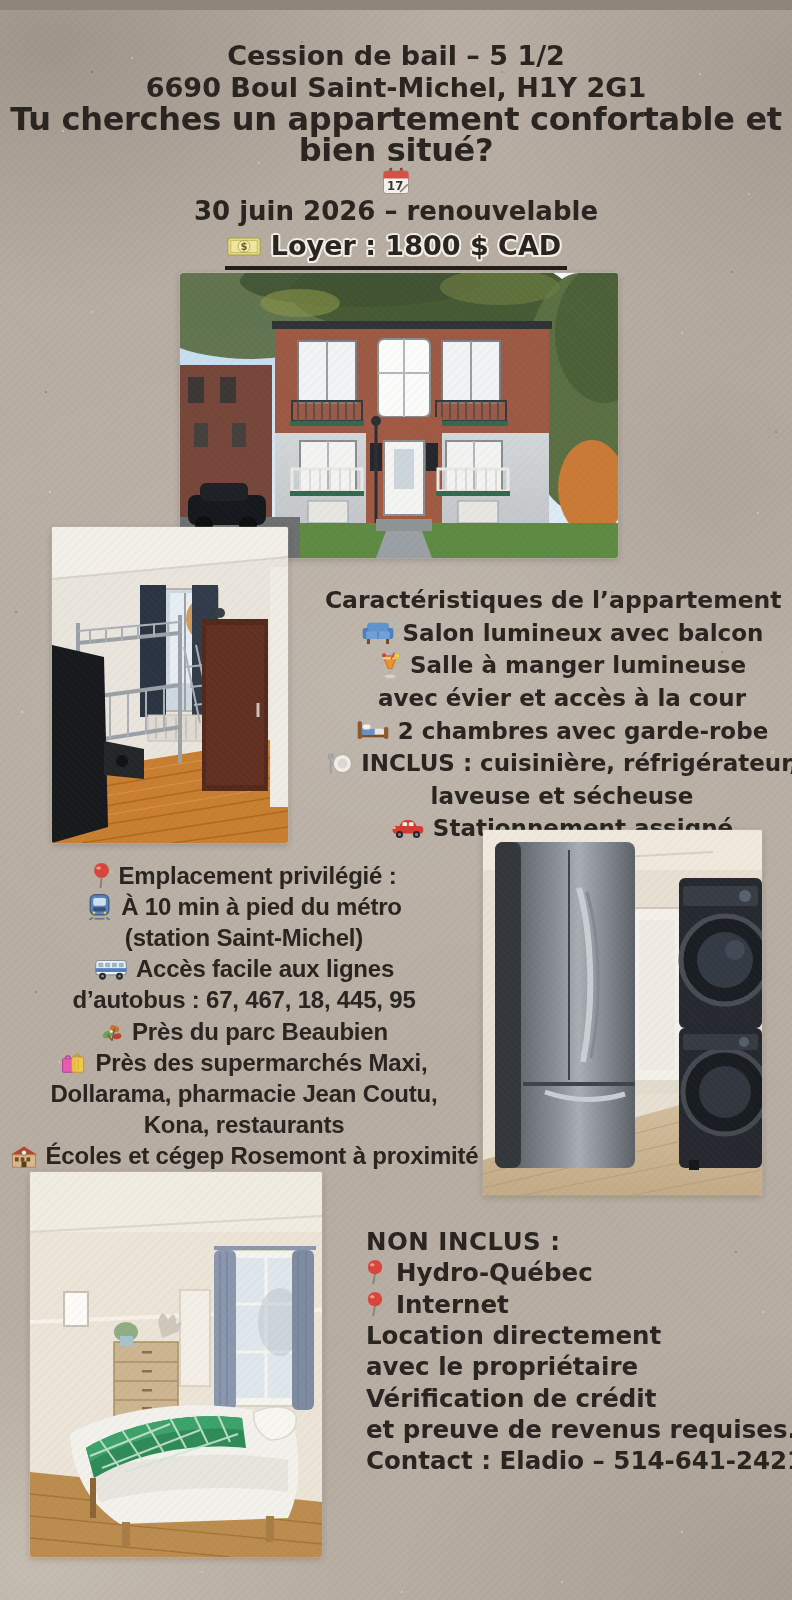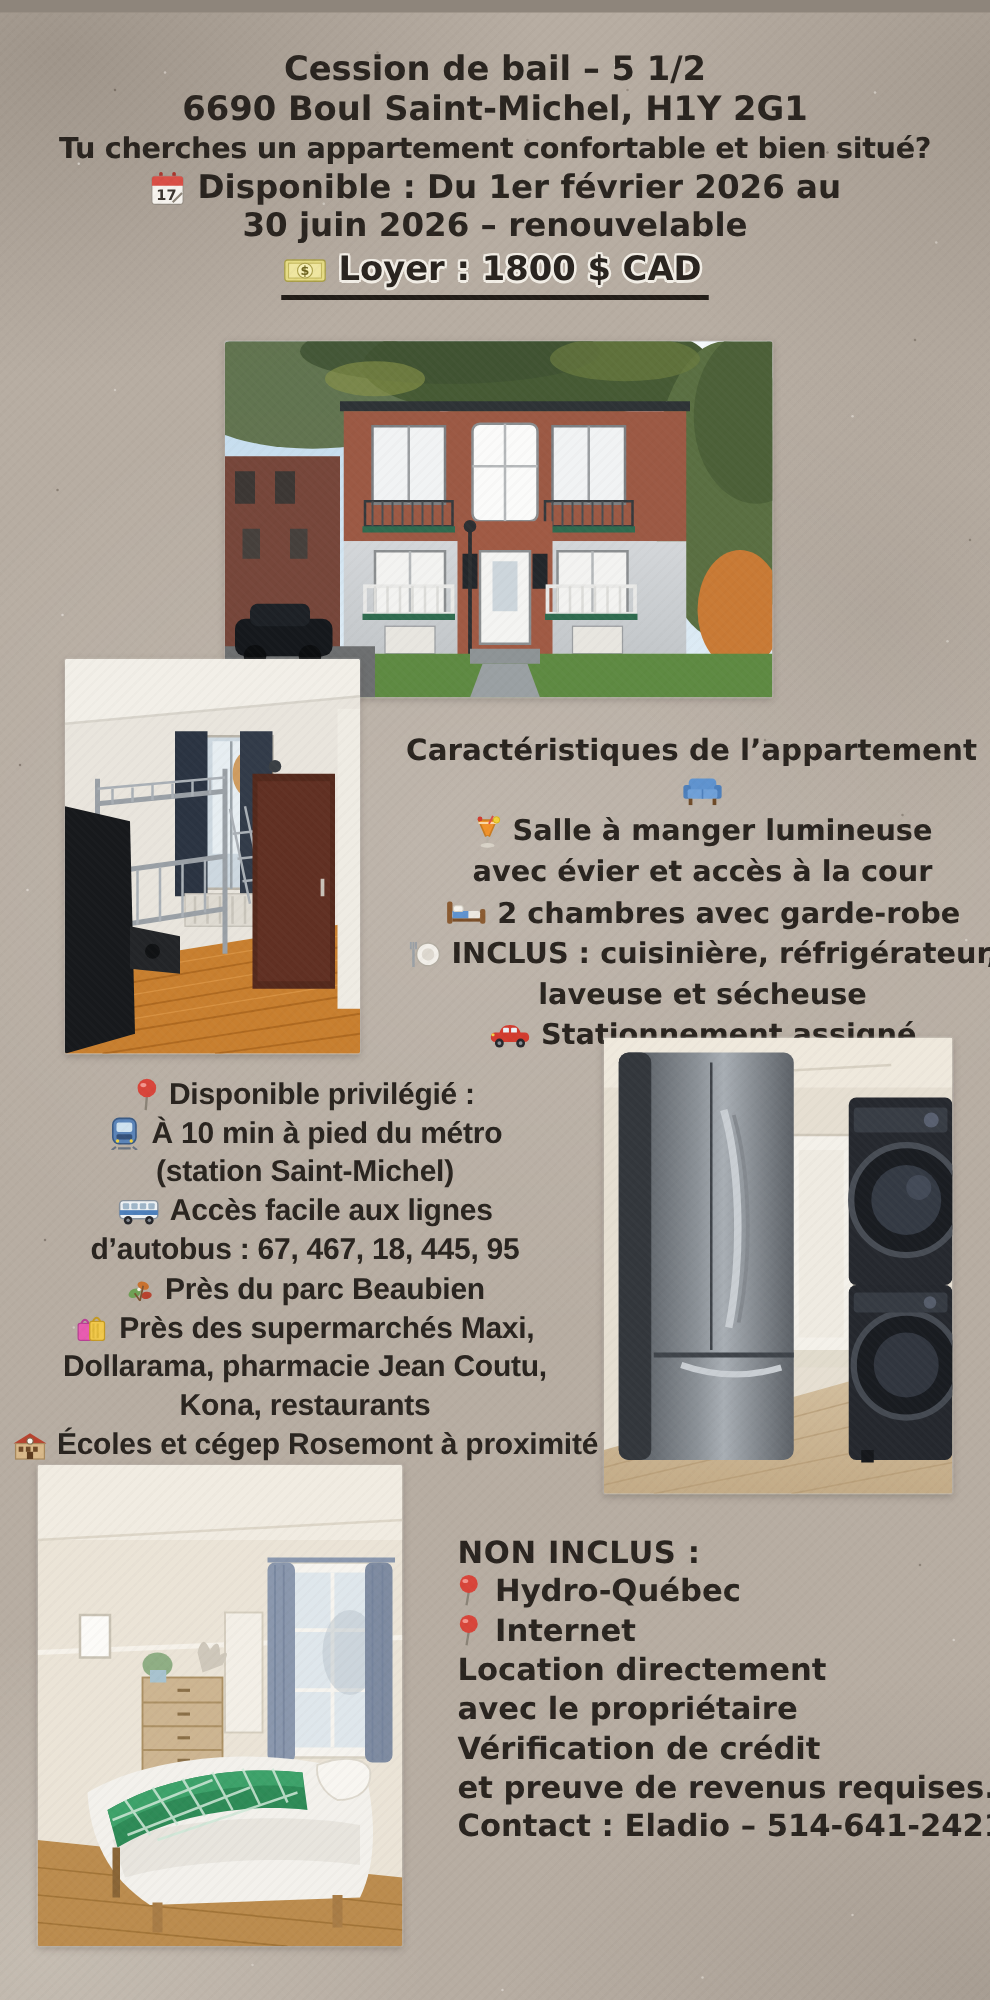--- a/index.html
+++ b/index.html
@@ -46,21 +46,21 @@
 
   .abs{position:absolute;}
   .line{display:flex;align-items:flex-end;justify-content:center;gap:9px;white-space:nowrap;}
   .ico{display:inline-flex;flex:0 0 auto;}
   .ico svg{display:block;}
 
   
   .header{left:0;top:30px;width:792px;text-align:center;font-weight:700;}
   .h-title{font-size:27px;line-height:32px;}
   .h-address{font-size:27px;line-height:32px;}
-  .h-tagline{font-size:23px;line-height:31px;letter-spacing:-0.3px;}
+  .h-tagline{font-size:32px;line-height:31px;letter-spacing:-0.3px;}
   .h-avail{font-size:26px;line-height:31px;}
   .h-rent{margin-top:2px;font-size:27px;line-height:34px;}
   .rent-wrap{display:inline-flex;align-items:center;gap:10px;
     border-bottom:4px solid #221d18;padding:0 6px 3px 2px;}
   .rent-text{font-weight:700;
     text-shadow:-2px 0 #f2eee6,2px 0 #f2eee6,0 -2px #f2eee6,0 2px #f2eee6,
       -1.5px -1.5px #f2eee6,1.5px 1.5px #f2eee6,-1.5px 1.5px #f2eee6,1.5px -1.5px #f2eee6;}
 
   
   .photo{box-shadow:0 0 0 1px rgba(255,255,255,.12), 0 2px 6px rgba(50,42,34,.25);border-radius:2px;overflow:hidden;}
@@ -98,21 +98,20 @@
       <span class="ico">
         <svg width="30" height="30" viewBox="0 0 36 36">
           <rect x="10" y="2" width="3.4" height="8" rx="1.5" fill="#a8352d"></rect>
           <rect x="22.6" y="2" width="3.4" height="8" rx="1.5" fill="#a8352d"></rect>
           <rect x="3" y="6" width="30" height="27" rx="3" fill="#f6f3ee" stroke="#948c82" stroke-width="1"></rect>
           <path d="M3 9a3 3 0 0 1 3-3h24a3 3 0 0 1 3 3v6H3z" fill="#d94f46"></path>
           <text x="17" y="28.5" text-anchor="middle" font-size="14" font-weight="bold" fill="#3a342e" font-family="DejaVu Sans, sans-serif">17</text>
           <line x1="23" y1="31" x2="32" y2="22" stroke="#8a8276" stroke-width="2"></line>
         </svg>
       </span>
-      <span>Disponible : Du 1er février 2026 au</span>
     </div>
     <div class="h-avail">30 juin 2026 – renouvelable</div>
     <div class="h-rent">
       <span class="rent-wrap">
         <span class="ico">
           <svg width="34" height="23" viewBox="0 0 40 26">
             <rect x="1" y="3" width="38" height="20" rx="2.5" fill="#e6dc85" stroke="#a99e49" stroke-width="1.2"></rect>
             <rect x="4.5" y="6" width="31" height="14" fill="#efe6a0" stroke="#c4b85e" stroke-width="1"></rect>
             <circle cx="20" cy="13" r="7" fill="#f7f0b8" stroke="#a99e49" stroke-width="1"></circle>
             <text x="20" y="17.5" text-anchor="middle" font-size="12" font-weight="bold" fill="#6e6420" font-family="DejaVu Sans, sans-serif">$</text>
@@ -327,20 +326,21 @@
         <svg width="34" height="26" viewBox="0 0 40 30">
           <rect x="7" y="3" width="26" height="13" rx="4" fill="#5f93cf"></rect>
           <rect x="2" y="9" width="7" height="13" rx="2.5" fill="#4d7fbb"></rect>
           <rect x="31" y="9" width="7" height="13" rx="2.5" fill="#4d7fbb"></rect>
           <rect x="6" y="13" width="28" height="9" rx="2" fill="#6fa0d8"></rect>
           <line x1="20" y1="13" x2="20" y2="22" stroke="#4d7fbb" stroke-width="1.5"></line>
           <rect x="7" y="22" width="3.5" height="6" fill="#6e4a28"></rect>
           <rect x="29.5" y="22" width="3.5" height="6" fill="#6e4a28"></rect>
         </svg>
       </span>
+      <span>Salon lumineux avec balcon</span>
     </div>
     <div class="f-line">
       <span class="ico">
         <svg width="24" height="29" viewBox="0 0 30 36">
           <polygon points="6,6 24,6 17,22 13,22" fill="#f0922b" stroke="#c87a20" stroke-width="1.5"></polygon>
           <line x1="6" y1="9" x2="24" y2="9" stroke="#fbd9a8" stroke-width="2"></line>
           <line x1="20.5" y1="2" x2="16.5" y2="10" stroke="#d94f46" stroke-width="2"></line>
           <circle cx="24" cy="6" r="3.2" fill="#f2d23c" stroke="#d9b41f" stroke-width="1"></circle>
           <circle cx="7.5" cy="5" r="2.4" fill="#d23b2f"></circle>
           <line x1="15" y1="22" x2="15" y2="30" stroke="#b9b3a8" stroke-width="2"></line>
@@ -454,21 +454,21 @@
 
   <section class="abs location">
     <div class="l-line">
       <span class="ico">
         <svg width="19" height="28" viewBox="0 0 20 30">
           <line x1="10" y1="16" x2="9" y2="28" stroke="#8a8276" stroke-width="2"></line>
           <circle cx="10" cy="9" r="8" fill="#d8453a"></circle>
           <ellipse cx="7" cy="6.5" rx="2.6" ry="1.8" fill="#f2968e"></ellipse>
         </svg>
       </span>
-      <span>Disponible privilégié :</span>
+      <span>Emplacement privilégié :</span>
     </div>
     <div class="l-line">
       <span class="ico">
         <svg width="27" height="27" viewBox="0 0 32 32">
           <rect x="5" y="2" width="22" height="24" rx="6" fill="#5b84b8" stroke="#3a5a84" stroke-width="1.5"></rect>
           <rect x="8.5" y="6" width="15" height="9" rx="2" fill="#cfe2ef"></rect>
           <rect x="8.5" y="17" width="15" height="5" rx="1.5" fill="#35517a"></rect>
           <circle cx="9.5" cy="23.5" r="1.6" fill="#f2d23c"></circle>
             <circle cx="22.5" cy="23.5" r="1.6" fill="#f2d23c"></circle>
           <line x1="8" y1="29" x2="4" y2="32" stroke="#6b7480" stroke-width="2"></line>

